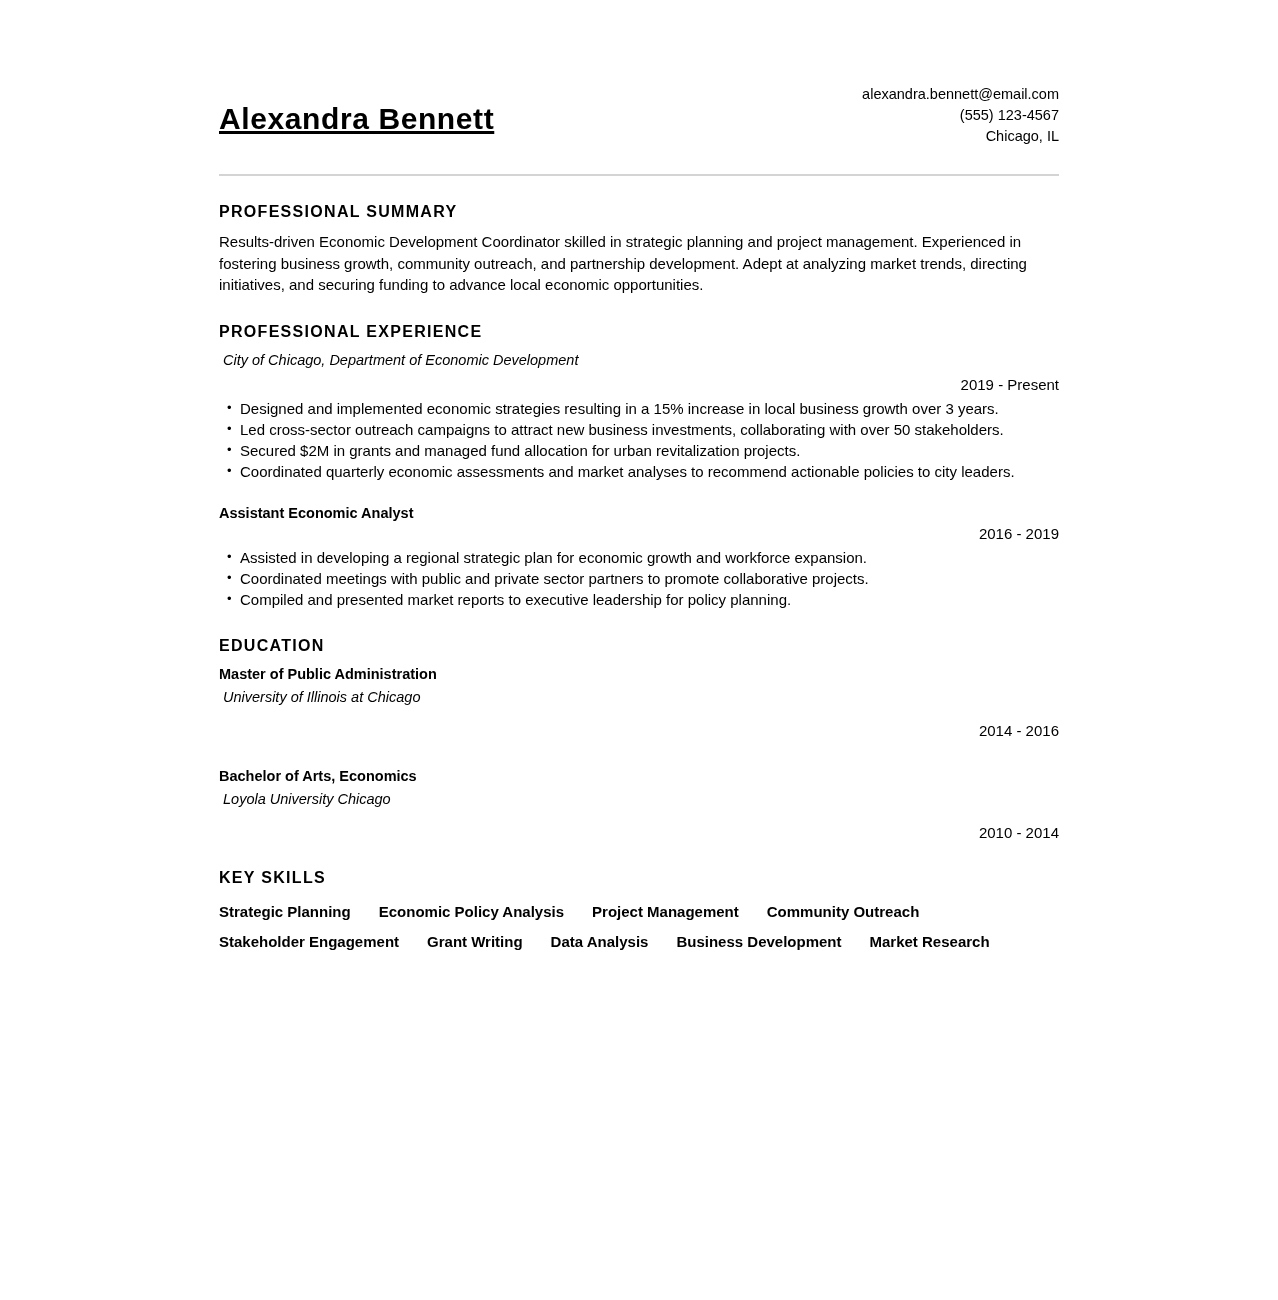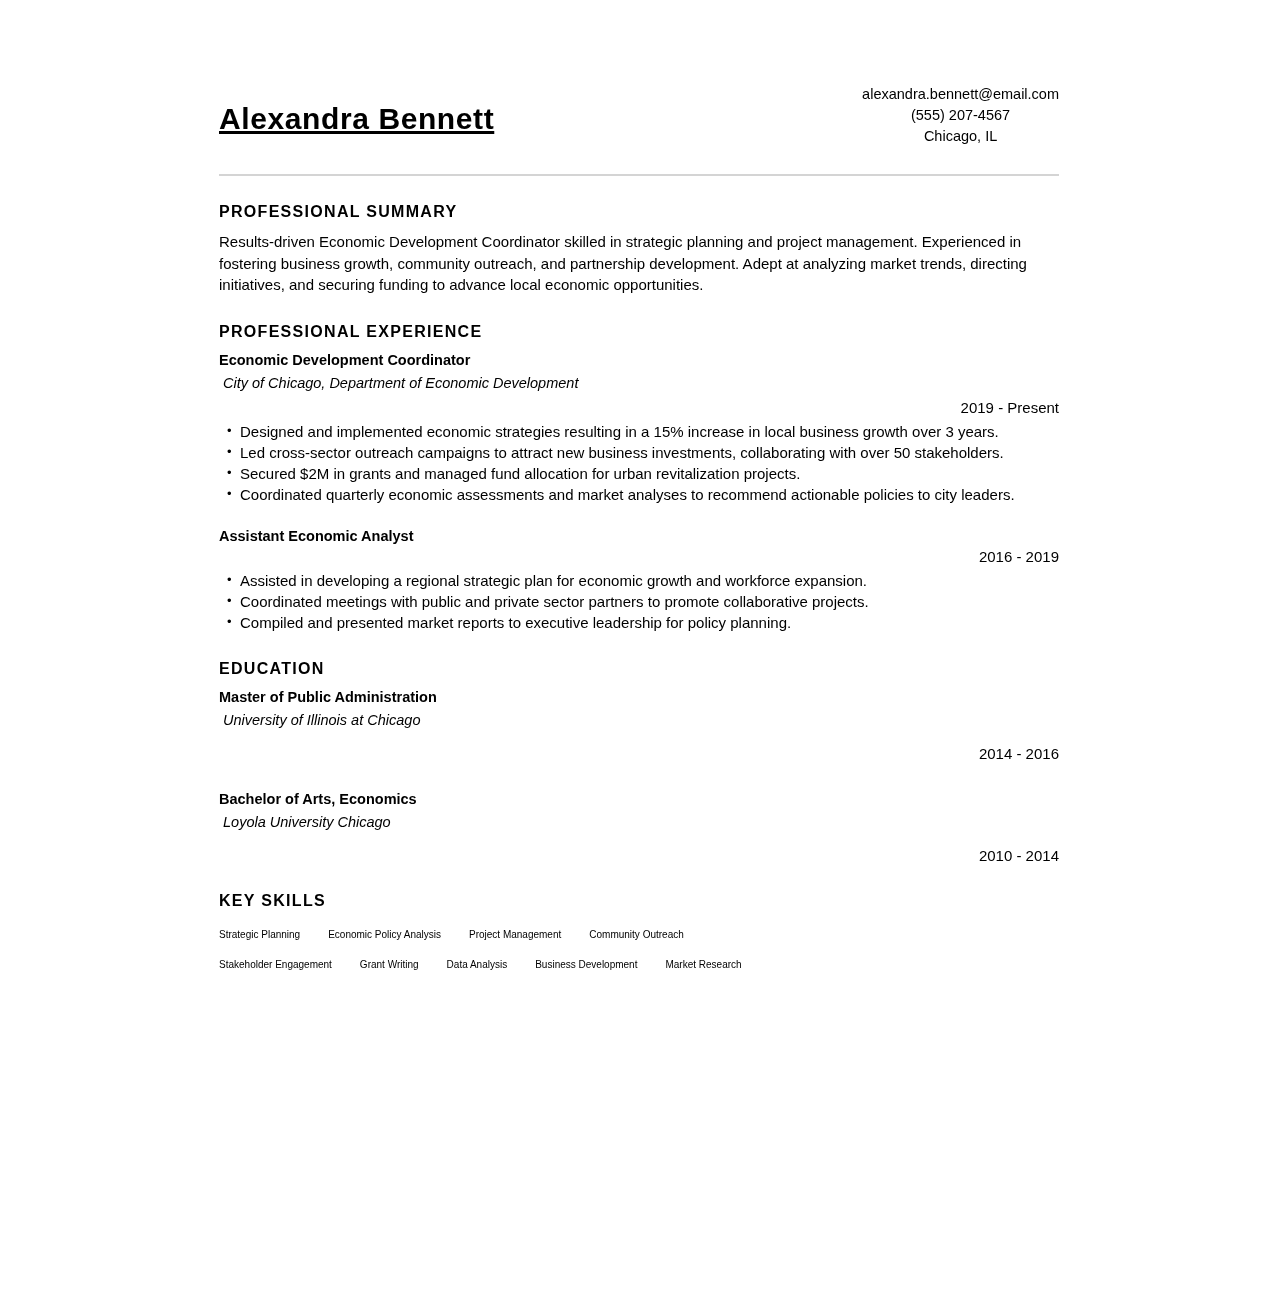--- a/index.html
+++ b/index.html
@@ -39,21 +39,21 @@
     font-size: 30px;
     font-weight: bold;
     letter-spacing: 0.6px;
     line-height: 1.15;
     margin: 0;
     padding-top: 22px;
     white-space: nowrap;
     text-decoration: underline;
   }
   .contact {
-    text-align: center;
+    text-align: right;
     font-size: 14.5px;
     line-height: 21px;
     padding-top: 4px;
   }
   .contact div { white-space: nowrap; }
 
   .header-rule {
     border: 0;
     border-top: 2px solid #d4d4d4;
     margin: 22px 0 0 0;
@@ -123,53 +123,53 @@
   }
 
   .edu-entry { margin-bottom: 0; }
   .edu-entry + .edu-entry { margin-top: 27px; }
   .edu-date { padding-top: 10px; }
 
   
   .skills-row {
     display: flex;
     flex-wrap: wrap;
-    font-size: 10px;
+    font-size: 15px;
     line-height: 30px;
+    font-weight: bold;
   }
   .skills-row .skill { margin-right: 28px; white-space: nowrap; }
   .skills-row .skill:last-child { margin-right: 0; }
   .skills-rows { margin-top: 2px; }
 </style>
 </head>
 <body>
 
 <div class="page">
   <div class="resume">
 
     <div class="header">
       <h1 class="name">Alexandra Bennett</h1>
       <div class="contact">
         <div>alexandra.bennett@email.com</div>
-        <div>(555) 207-4567</div>
+        <div>(555) 123-4567</div>
         <div>Chicago, IL</div>
       </div>
     </div>
     <hr class="header-rule">
 
     <div class="section">
       <h2 class="section-title">PROFESSIONAL SUMMARY</h2>
       <p class="summary-text">Results-driven Economic Development Coordinator skilled in strategic planning and project management. Experienced in fostering business growth, community outreach, and partnership development. Adept at analyzing market trends, directing initiatives, and securing funding to advance local economic opportunities.</p>
     </div>
 
     <div class="section">
       <h2 class="section-title">PROFESSIONAL EXPERIENCE</h2>
 
       <div class="entry">
-        <div class="entry-title">Economic Development Coordinator</div>
         <div class="entry-sub">City of Chicago, Department of Economic Development</div>
         <div class="entry-date">2019 - Present</div>
         <ul class="bullets">
           <li>Designed and implemented economic strategies resulting in a 15% increase in local business growth over 3 years.</li>
           <li>Led cross-sector outreach campaigns to attract new business investments, collaborating with over 50 stakeholders.</li>
           <li>Secured $2M in grants and managed fund allocation for urban revitalization projects.</li>
           <li>Coordinated quarterly economic assessments and market analyses to recommend actionable policies to city leaders.</li>
         </ul>
       </div>
 

